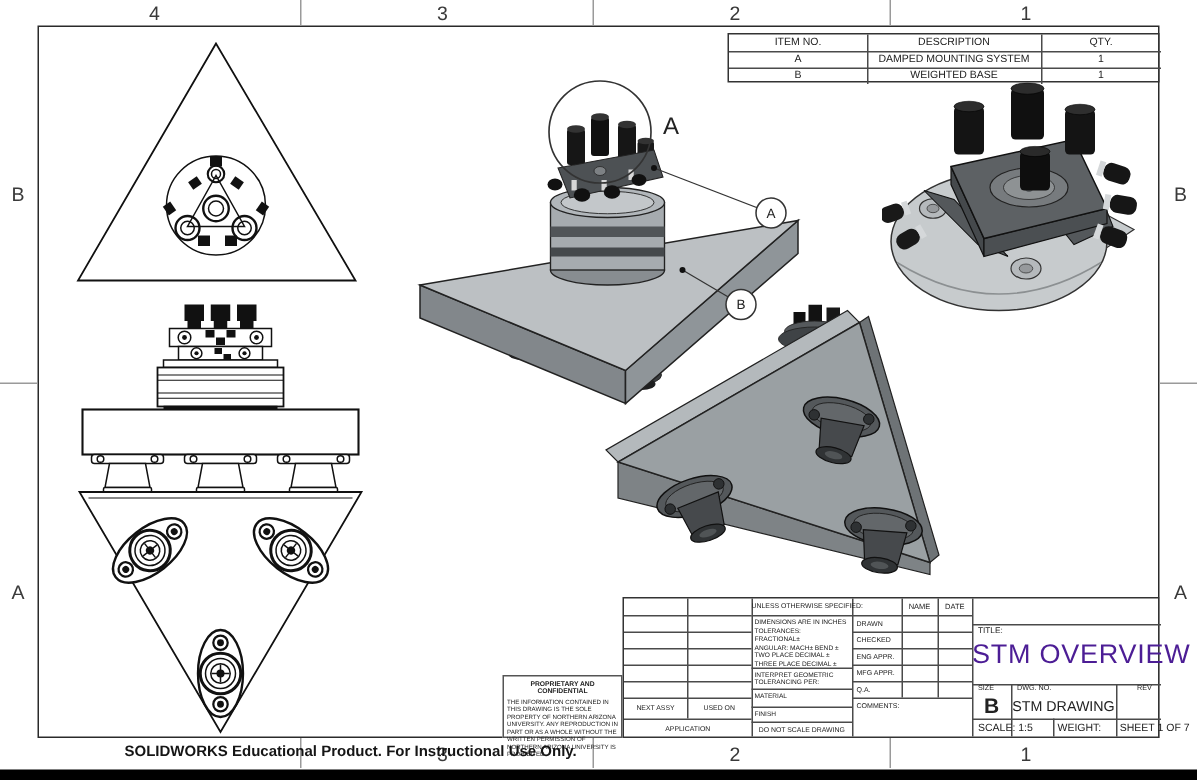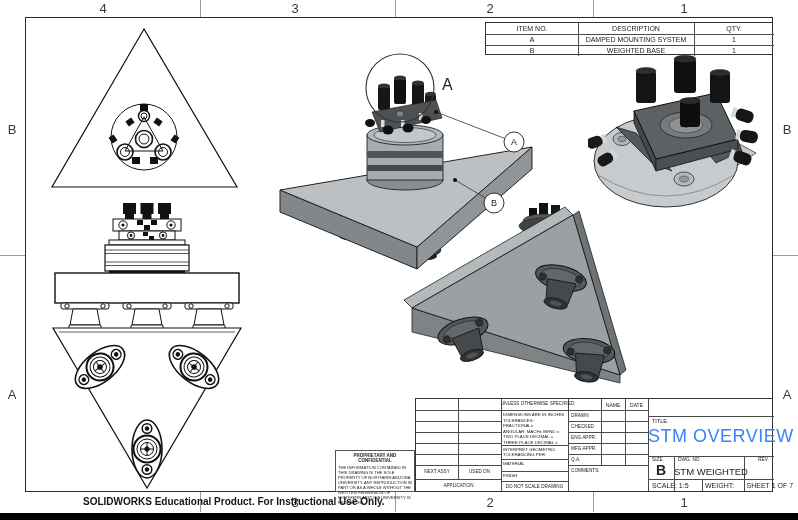--- a/index.html
+++ b/index.html
@@ -408,25 +408,25 @@
     <div class="t" style="left:185px;top:3px;width:24px;text-align:center;font-size:5px;">NAME</div>
     <div class="t" style="left:209px;top:3px;width:23px;text-align:center;font-size:5px;">DATE</div>
     <div class="t" style="left:155px;top:14px;font-size:4.7px;">DRAWN</div>
     <div class="t" style="left:155px;top:25px;font-size:4.7px;">CHECKED</div>
     <div class="t" style="left:155px;top:36px;font-size:4.7px;">ENG APPR.</div>
     <div class="t" style="left:155px;top:47px;font-size:4.7px;">MFG APPR.</div>
     <div class="t" style="left:155px;top:58px;font-size:4.7px;">Q.A.</div>
     <div class="t" style="left:155px;top:69px;font-size:4.7px;">COMMENTS:</div>
 
     <div class="t" style="left:236px;top:19px;font-size:5.5px;">TITLE:</div>
-    <div class="t" style="left:232px;top:27px;width:126px;text-align:center;font-size:18px;letter-spacing:.5px;color:#3b82f6;">STM OVERVIEW</div>
+    <div class="t" style="left:232px;top:27px;width:126px;text-align:center;font-size:18px;letter-spacing:.5px;color:#4c1d95;">STM OVERVIEW</div>
     <div class="t" style="left:236px;top:58px;font-size:4.8px;">SIZE</div>
     <div class="t" style="left:234px;top:63px;width:22px;text-align:center;font-size:14px;font-weight:bold;">B</div>
     <div class="t" style="left:262px;top:58px;font-size:4.8px;">DWG.  NO.</div>
-    <div class="t" style="left:258px;top:67px;width:70px;text-align:center;font-size:9.5px;">STM WEIGHTED</div>
+    <div class="t" style="left:258px;top:67px;width:70px;text-align:center;font-size:9.5px;">STM DRAWING</div>
     <div class="t" style="left:342px;top:58px;font-size:4.8px;">REV</div>
     <div class="t" style="left:236px;top:83px;font-size:7px;">SCALE: 1:5</div>
     <div class="t" style="left:289px;top:83px;font-size:7px;">WEIGHT:</div>
     <div class="t" style="left:330.5px;top:83px;font-size:7px;">SHEET 1 OF 7</div>
   </div>
 
   <div id="watermark">SOLIDWORKS Educational Product. For Instructional Use Only.</div>
   <div id="bottombar"></div>
 
 </div>

